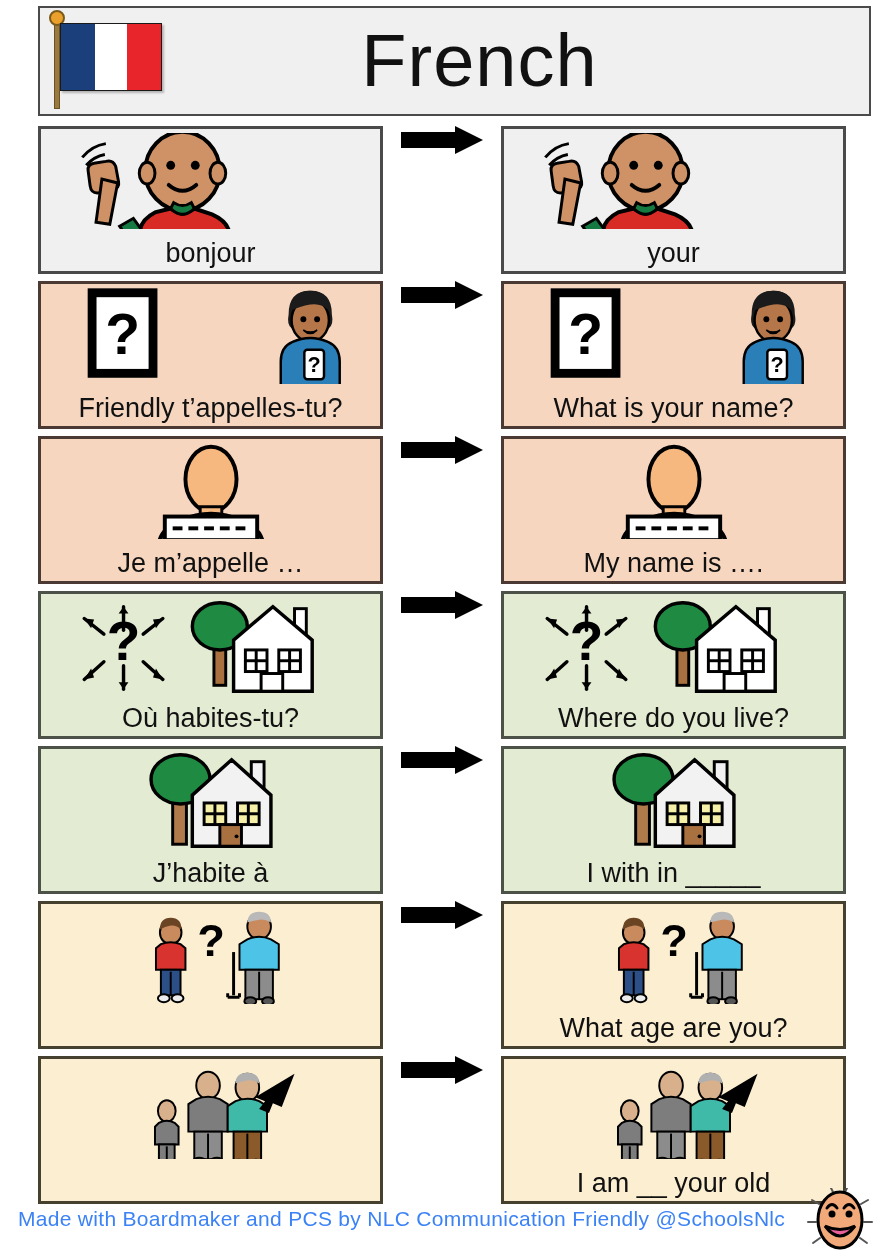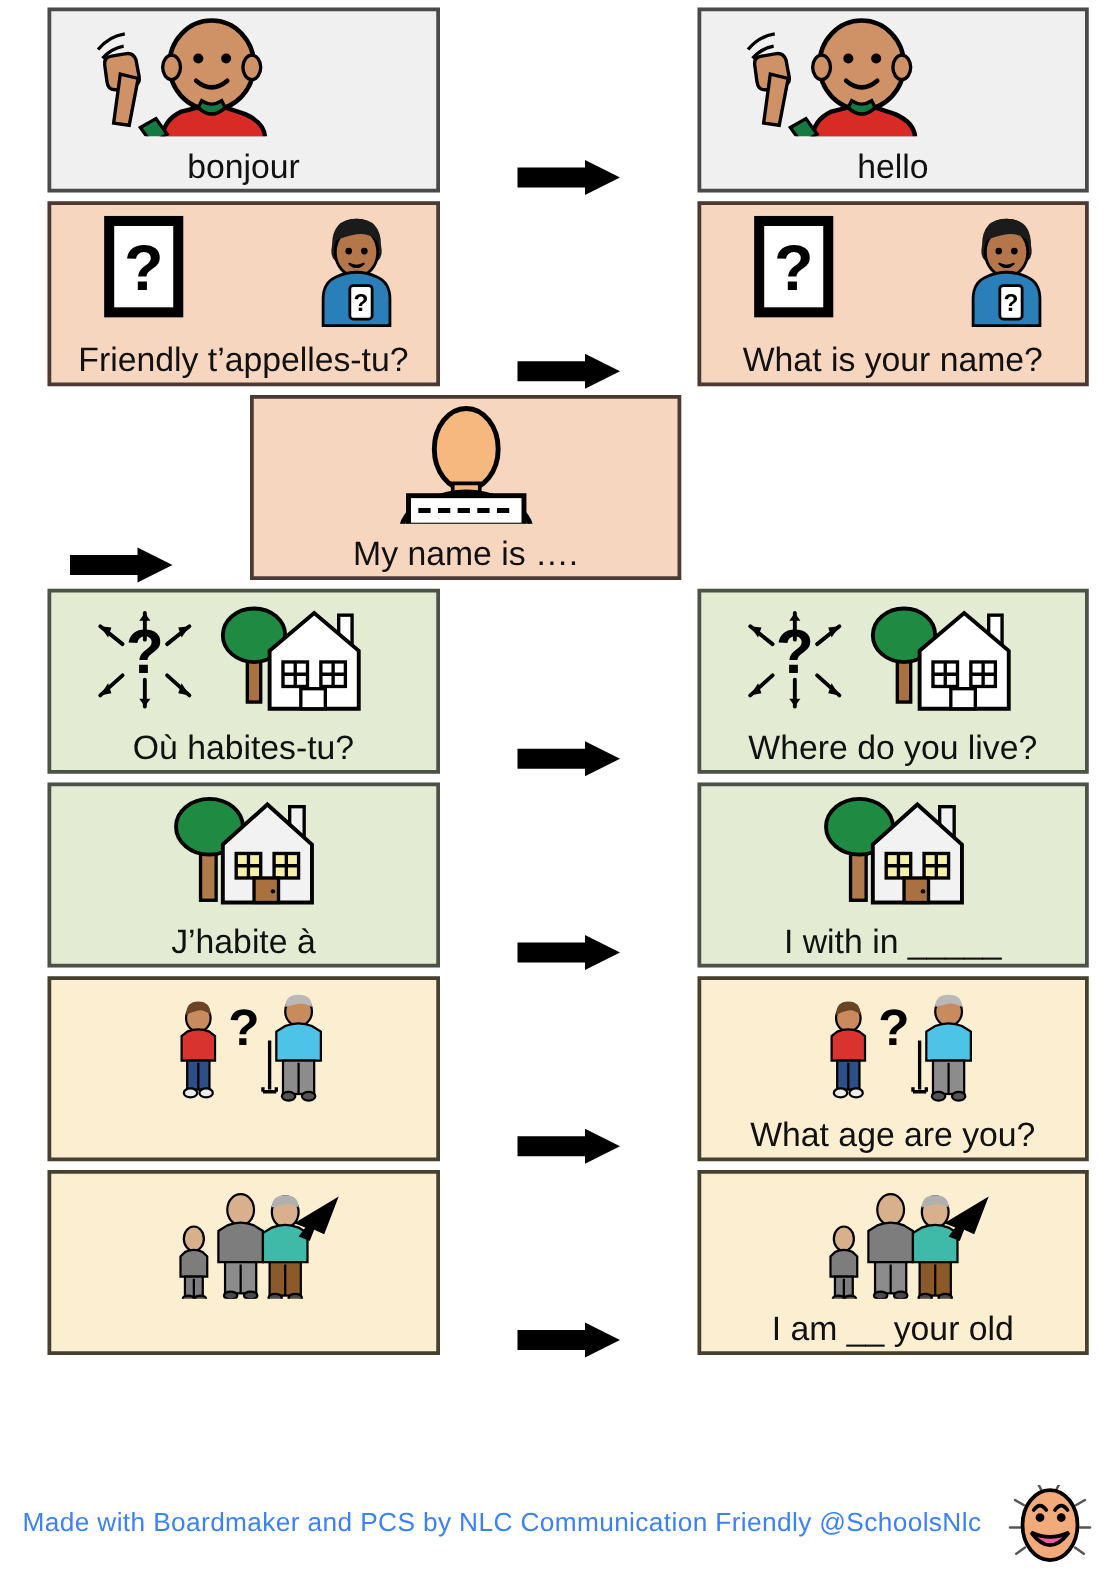--- a/index.html
+++ b/index.html
@@ -28,21 +28,21 @@
   .flag .w { width: 32%; background: #ffffff; }
   .flag .r { width: 34%; background: #e8252a; }
   .title {
     flex: 1 1 auto; text-align: center;
     font-size: 74px; line-height: 1; font-weight: 400;
     color: #111; letter-spacing: 1px;
     padding-right: 80px;
   }
 
   
-  .row { display: flex; align-items: flex-end; margin-bottom: 7px; height: 148px; gap: 44px; }
+  .row { display: flex; align-items: flex-start; margin-bottom: 7px; height: 148px; }
   .row.r1 { height: 148px; }
   .card {
     width: 345px; height: 100%;
     border: 3px solid #3a3a3a;
     position: relative;
     display: flex; flex-direction: column;
     align-items: center; justify-content: flex-start;
     overflow: hidden;
   }
   .arrow-cell { width: 118px; display: flex; align-items: center; justify-content: center; flex: 0 0 auto; }
@@ -70,20 +70,32 @@
   
   .footer { position: absolute; left: 18px; right: 10px; bottom: 10px; height: 62px; display: flex; align-items: center; }
   .credit { font-size: 21px; color: #3b82f6; letter-spacing: .3px; white-space: nowrap; }
   .smiley { margin-left: auto; width: 72px; height: 62px; position: relative; }
 </style>
 </head>
 <body>
 
 <div class="page">
 
+  <div class="header">
+    <div class="flag-wrap">
+      <div class="pole"></div>
+      <div class="finial"></div>
+      <div class="flag">
+        <i class="b"></i>
+          <i class="w"></i>
+          <i class="r"></i>
+      </div>
+    </div>
+    <div class="title">French</div>
+  </div>
 
   <div class="row r1">
     <div class="card grey">
       <div class="art">
         <svg class="svgart" viewBox="0 0 345 96" preserveAspectRatio="xMidYMid meet">
           <g transform="translate(20,-4)">
             <path d="M22 28 q10 -12 24 -14" fill="none" stroke="#000" stroke-width="3"></path>
             <path d="M26 36 q8 -9 19 -11" fill="none" stroke="#000" stroke-width="3"></path>
             <path d="M46 32 q7 -2 10 5 l3 16 q1 6 -6 8 l-14 3 q-8 1 -9 -7 l-2 -15 q-1 -7 6 -8 z" fill="#cf9266" stroke="#000" stroke-width="3"></path>
             <path d="M42 50 l-6 44 l14 2 l8 -42 z" fill="#cf9266" stroke="#000" stroke-width="3"></path>
@@ -120,21 +132,21 @@
             <ellipse cx="160" cy="44" rx="8" ry="11" fill="#cf9266" stroke="#000" stroke-width="3"></ellipse>
             <circle cx="112" cy="36" r="4.5" fill="#000"></circle>
             <circle cx="137" cy="36" r="4.5" fill="#000"></circle>
             <path d="M110 56 q14 12 28 0" fill="none" stroke="#000" stroke-width="4" stroke-linecap="round"></path>
             <path d="M112 80 q12 10 24 0 l18 6 q18 8 18 22 l-92 0 q0 -16 16 -24 z" fill="#d92b26" stroke="#000" stroke-width="4"></path>
             <path d="M112 80 q12 12 24 0 l-3 -6 q-9 6 -18 0 z" fill="#157a42" stroke="#000" stroke-width="3"></path>
             <path d="M60 98 l14 -8 l10 14 l-14 8 z" fill="#157a42" stroke="#000" stroke-width="3"></path>
           </g>
         </svg>
       </div>
-      <div class="caption">hello</div>
+      <div class="caption">your</div>
     </div>
   </div>
 
   <div class="row">
     <div class="card peach">
       <div class="art">
         <svg class="svgart" viewBox="0 0 345 96" preserveAspectRatio="xMidYMid meet">
           <rect x="52" y="4" width="62" height="82" fill="#fff" stroke="#000" stroke-width="9"></rect>
           <text x="83" y="66" font-family="Liberation Sans, sans-serif" font-size="58" font-weight="bold" text-anchor="middle" fill="#000">?</text>
           <g transform="translate(238,0)">
@@ -174,20 +186,40 @@
             <rect x="30" y="62" width="20" height="30" rx="3" fill="#fff" stroke="#000" stroke-width="2.5"></rect>
             <text x="40" y="85" font-family="Liberation Sans, sans-serif" font-size="22" font-weight="bold" text-anchor="middle" fill="#000">?</text>
           </g>
         </svg>
       </div>
       <div class="caption">What is your name?</div>
     </div>
   </div>
 
   <div class="row">
+    <div class="card peach">
+      <div class="art">
+        <svg class="svgart" viewBox="0 0 345 96" preserveAspectRatio="xMidYMid meet">
+          <g transform="translate(118,2)">
+            <ellipse cx="55" cy="34" rx="26" ry="33" fill="#f7b880" stroke="#000" stroke-width="4"></ellipse>
+            <path d="M44 62 l22 0 l0 12 l-22 0 z" fill="#f7b880" stroke="#000" stroke-width="3"></path>
+            <path d="M24 76 q31 -14 62 0 q22 9 22 26 l-106 0 q0 -17 22 -26 z" fill="#1b7a44" stroke="#000" stroke-width="4"></path>
+            <rect x="8" y="72" width="94" height="24" fill="#fff" stroke="#000" stroke-width="4"></rect>
+            <g stroke="#000" stroke-width="4" stroke-linecap="butt">
+              <line x1="16" y1="84" x2="26" y2="84"></line>
+                <line x1="32" y1="84" x2="42" y2="84"></line>
+              <line x1="48" y1="84" x2="58" y2="84"></line>
+                <line x1="64" y1="84" x2="74" y2="84"></line>
+              <line x1="80" y1="84" x2="90" y2="84"></line>
+            </g>
+          </g>
+        </svg>
+      </div>
+      <div class="caption">Je m’appelle …</div>
+    </div>
     <div class="arrow-cell">
       <div class="arrow">
           <div class="shaft"></div>
           <div class="head"></div>
         </div>
     </div>
     <div class="card peach">
       <div class="art">
         <svg class="svgart" viewBox="0 0 345 96" preserveAspectRatio="xMidYMid meet">
           <g transform="translate(118,2)">

